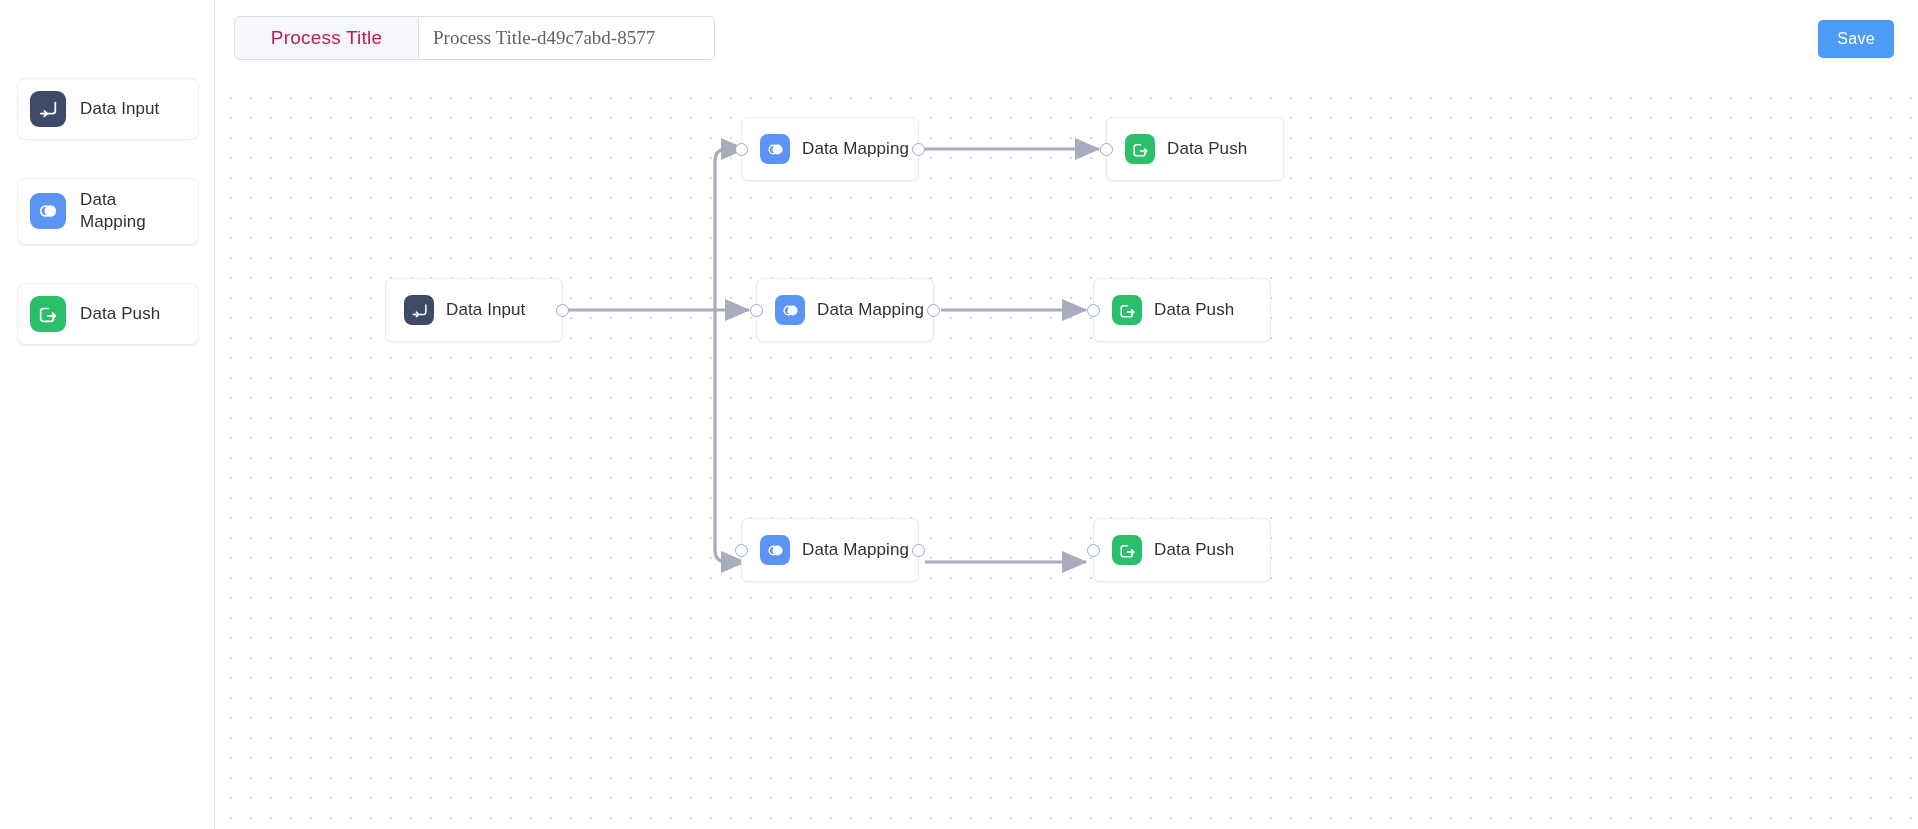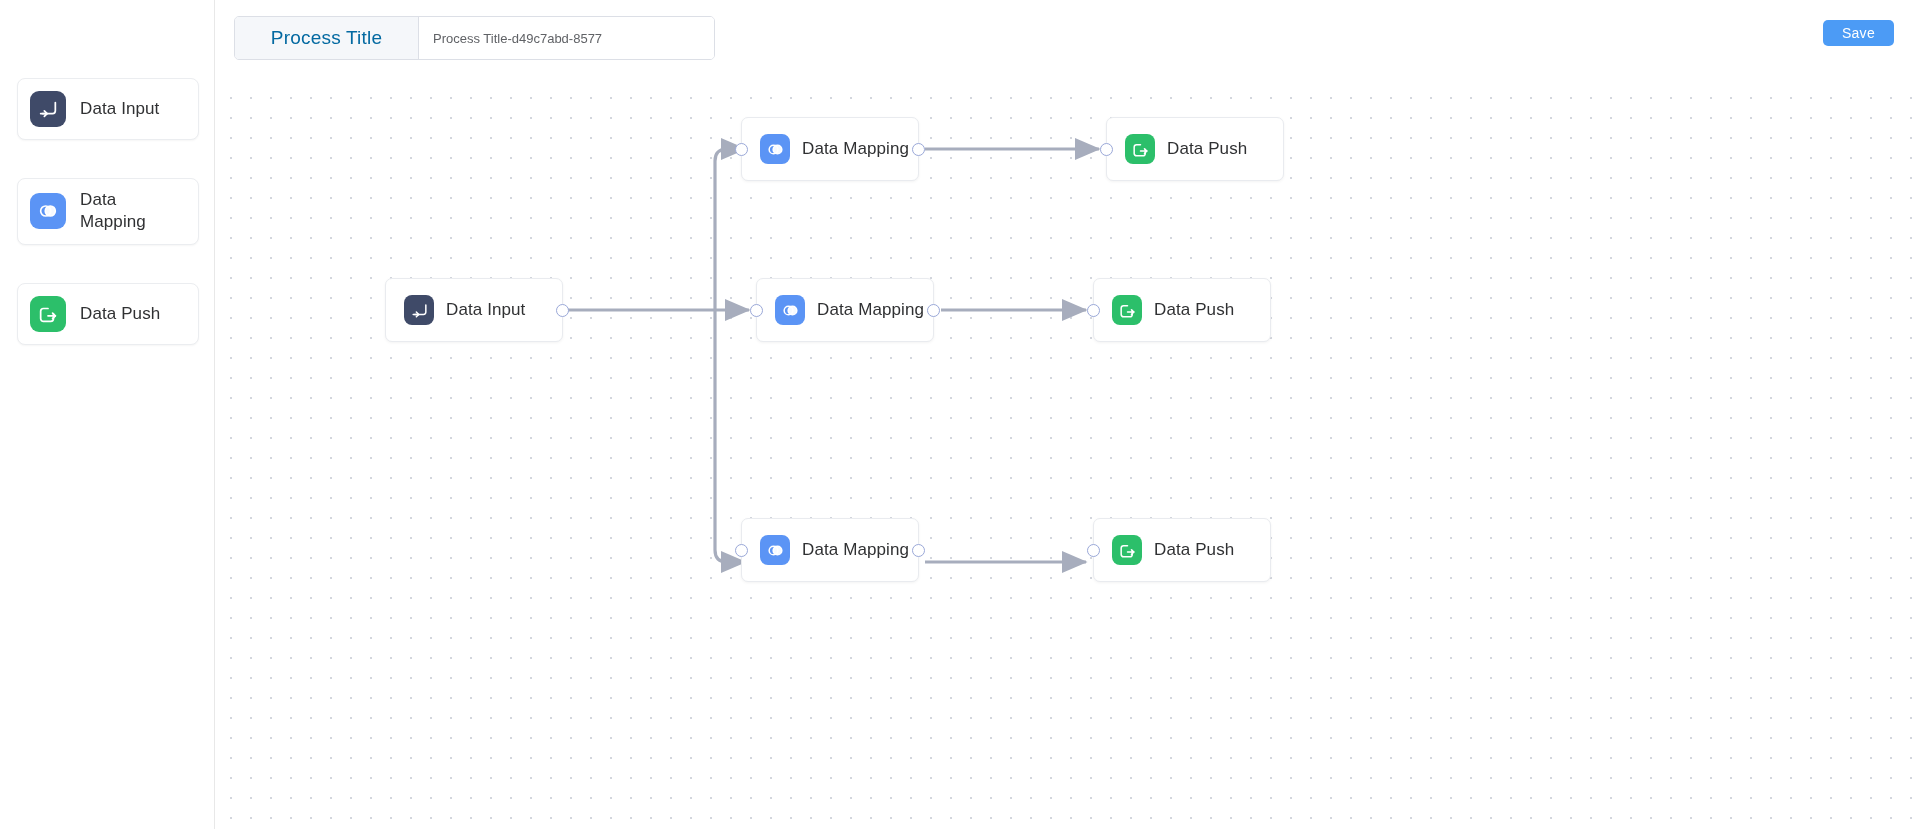--- a/index.html
+++ b/index.html
@@ -86,46 +86,46 @@
     overflow: hidden;
     background: #ffffff;
   }
   .title-prepend {
     display: flex;
     align-items: center;
     justify-content: center;
     width: 184px;
     background: #f5f7fa;
     border-right: 1px solid #dcdfe6;
-    color: #0369a1;
+    color: #be185d;
     font-size: 19px;
     letter-spacing: .2px;
   }
   .title-input {
     width: 295px;
     height: 42px;
     border: 0;
     outline: none;
     padding: 0 14px;
-    font-family: Liberation Sans, sans-serif;
-    font-size: 13px;
+    font-family: Liberation Serif, serif;
+    font-size: 19px;
     color: #606266;
     background: #ffffff;
   }
   .save-button {
     position: absolute;
     right: 24px; top: 20px;
-    height: 26px;
+    height: 38px;
     padding: 0 19px;
     background: #4c9bf5;
     color: #ffffff;
     border: 0;
     border-radius: 5px;
     font-family: "Liberation Sans", sans-serif;
-    font-size: 14px;
+    font-size: 16px;
     letter-spacing: .3px;
     cursor: pointer;
   }
 
   
   .canvas {
     position: absolute;
     left: 215px; top: 82px;
     width: 1703px;
     height: 747px;

